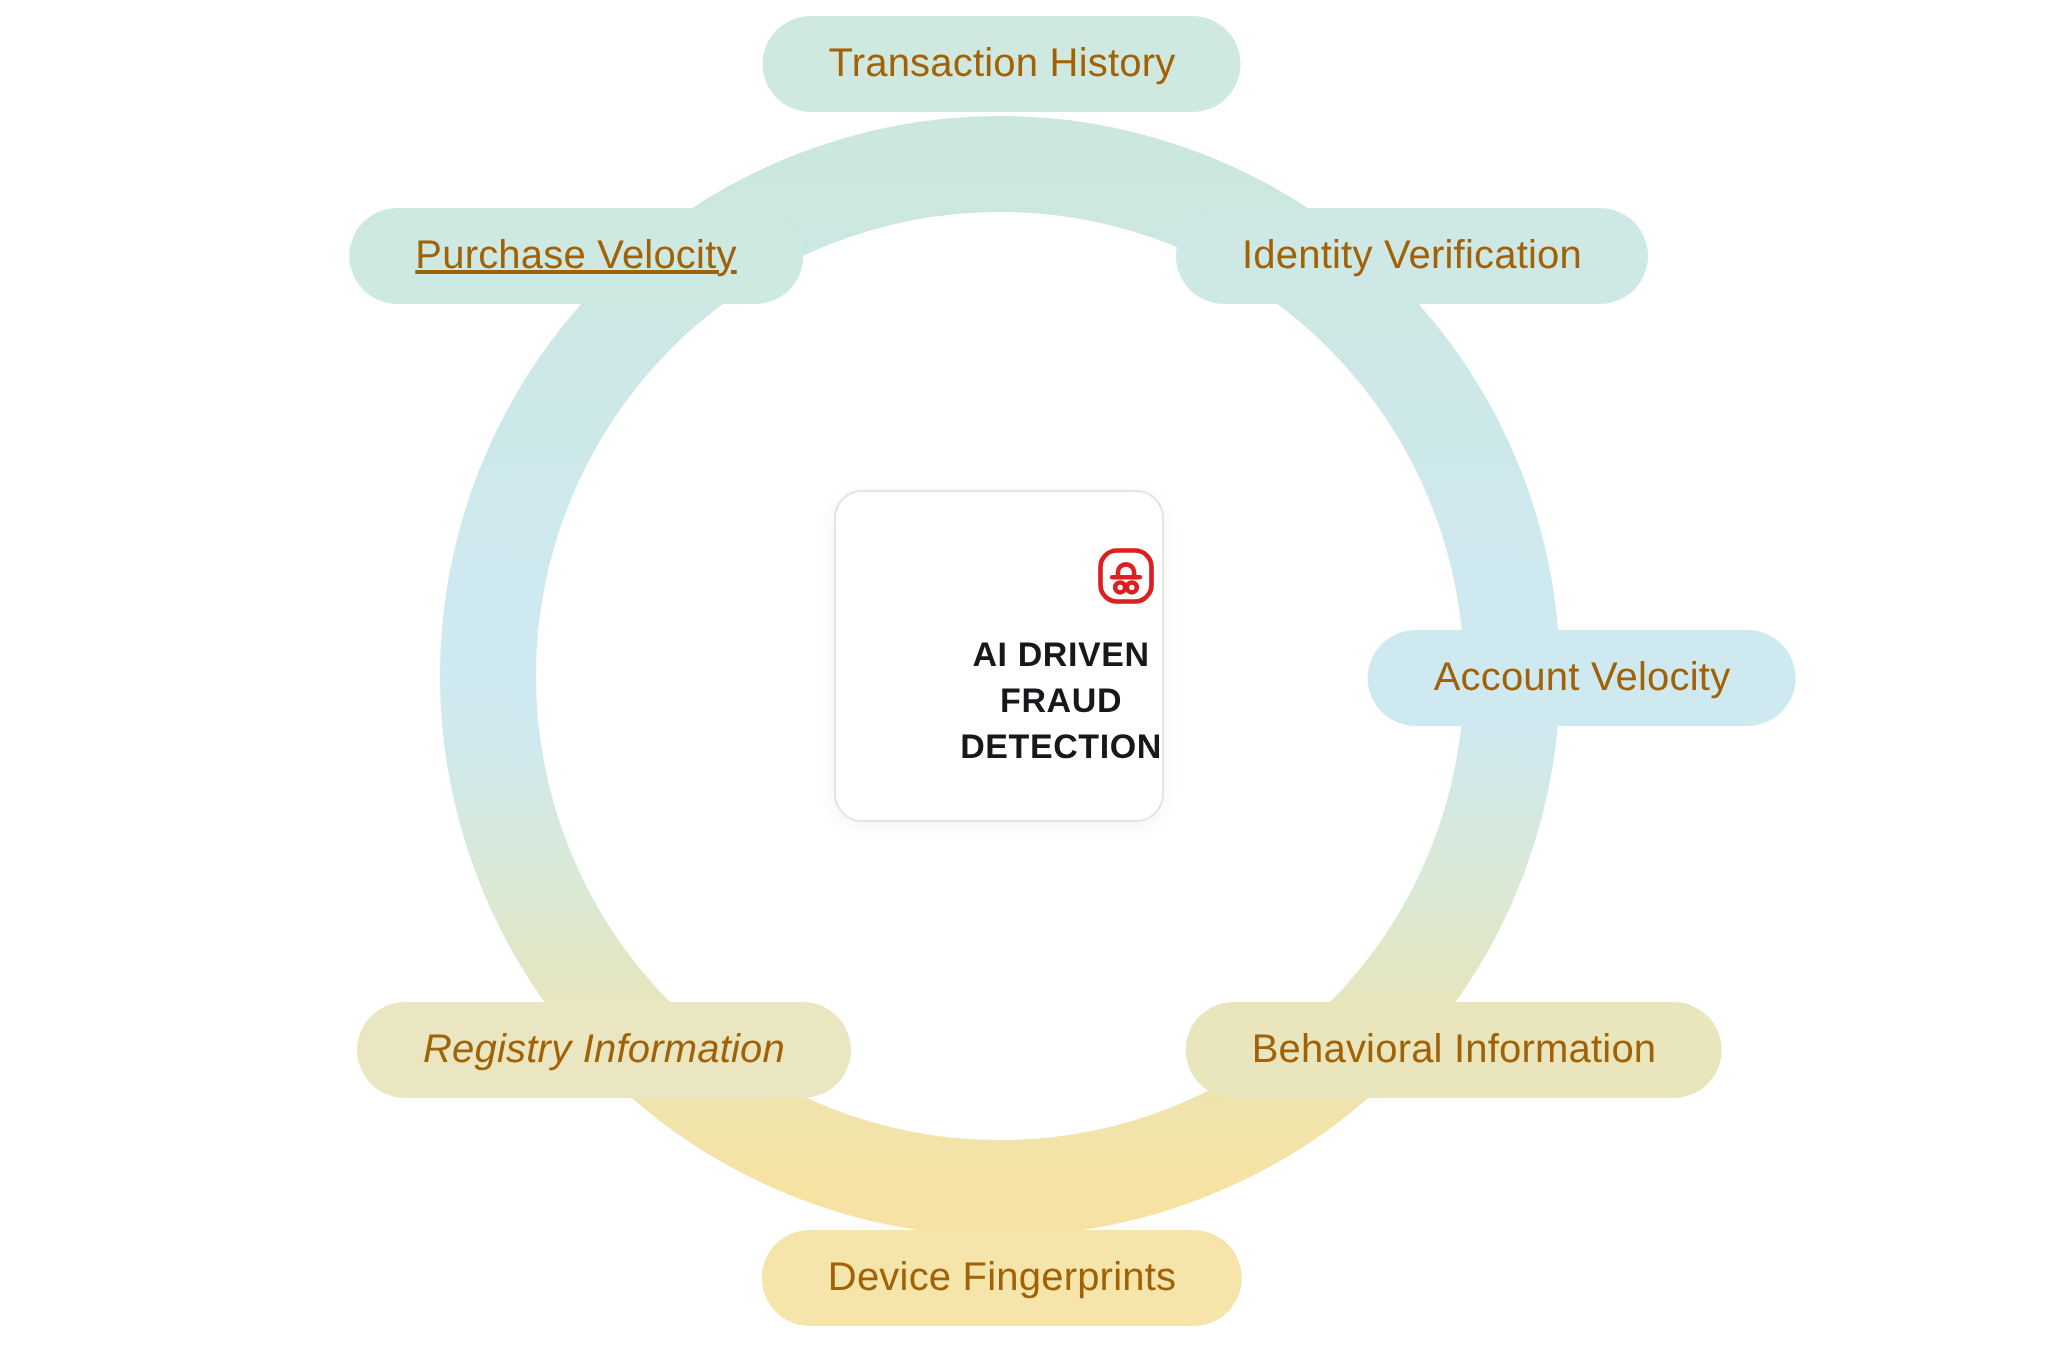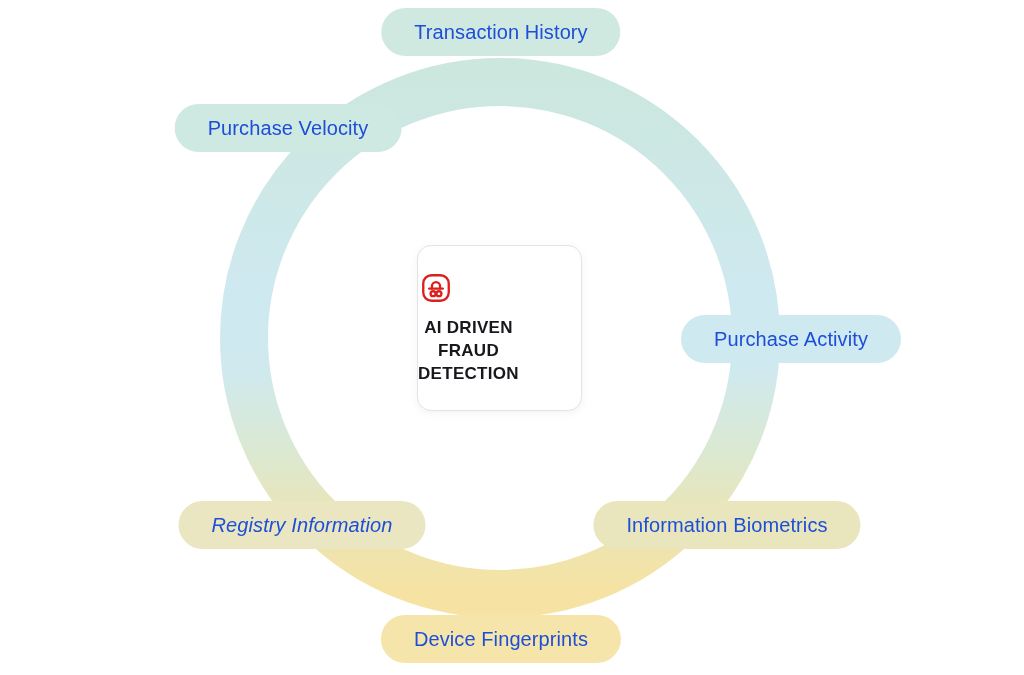--- a/index.html
+++ b/index.html
@@ -24,34 +24,34 @@
     transform: translate(-50%, -50%);
     height: 48px;
     padding: 0 33px;
     border-radius: 26px;
     display: flex;
     align-items: center;
     justify-content: center;
     white-space: nowrap;
     font-size: 20px;
     letter-spacing: 0.1px;
-    color: #1d4ed8;
+    color: #a16207;
     z-index: 3;
   }
   .center-card {
     position: absolute;
     left: 417px; top: 245px;
     width: 163px; height: 164px;
     background: #ffffff;
     border: 1px solid #e3e3e8;
     border-radius: 14px;
     box-shadow: 0 2px 10px rgba(20,20,40,0.05);
     display: flex;
     flex-direction: column;
-    align-items: flex-start;
+    align-items: flex-end;
     z-index: 4;
   }
   .center-icon {
     margin-top: 24px;
     width: 36px; height: 36px;
   }
   .center-title {
     margin-top: 10px;
     text-align: center;
     font-weight: bold;
@@ -77,31 +77,34 @@
         <stop offset="86%" stop-color="#ebe4b4"></stop>
         <stop offset="100%" stop-color="#f6e3a3"></stop>
       </linearGradient>
     </defs>
     <circle cx="290" cy="290" r="256" fill="none" stroke="url(#ringGrad)" stroke-width="48"></circle>
   </svg>
 
   <div class="pill" style="left: 501px; top: 32px; background: rgb(207, 233, 225);">
     <span>Transaction History</span>
   </div>
-  <div class="pill" style="left: 288px; top: 128px; background: rgb(206, 232, 226);">
+  <div class="pill" style="left: 288px; top: 128px; background: rgb(206, 232, 226); text-decoration: underline;">
     <span>Purchase Velocity</span>
   </div>
+  <div class="pill" style="left: 706px; top: 128px; background: rgb(205, 232, 229);">
+    <span>Identity Verification</span>
+  </div>
   <div class="pill" style="left: 791px; top: 339px; background: rgb(207, 233, 240);">
-    <span>Purchase Activity</span>
+    <span>Account Velocity</span>
   </div>
   <div class="pill" style="left: 302px; top: 525px; background: rgb(234, 230, 194); font-style: italic;">
     <span>Registry Information</span>
   </div>
   <div class="pill" style="left: 727px; top: 525px; background: rgb(233, 229, 189);">
-    <span>Information Biometrics</span>
+    <span>Behavioral Information</span>
   </div>
   <div class="pill" style="left: 501px; top: 639px; background: rgb(246, 229, 171);">
     <span>Device Fingerprints</span>
   </div>
 
   <div class="center-card">
     <svg class="center-icon" viewBox="0 0 48 48" aria-hidden="true">
       <g fill="none" stroke="#dc1f1f" stroke-width="3.1" stroke-linecap="round" stroke-linejoin="round">
         <rect x="7" y="7" width="34" height="34" rx="11"></rect>
         <path d="M18.6,24.6 v-3 a5.4,5.4 0 0 1 10.8,0 v3"></path>

